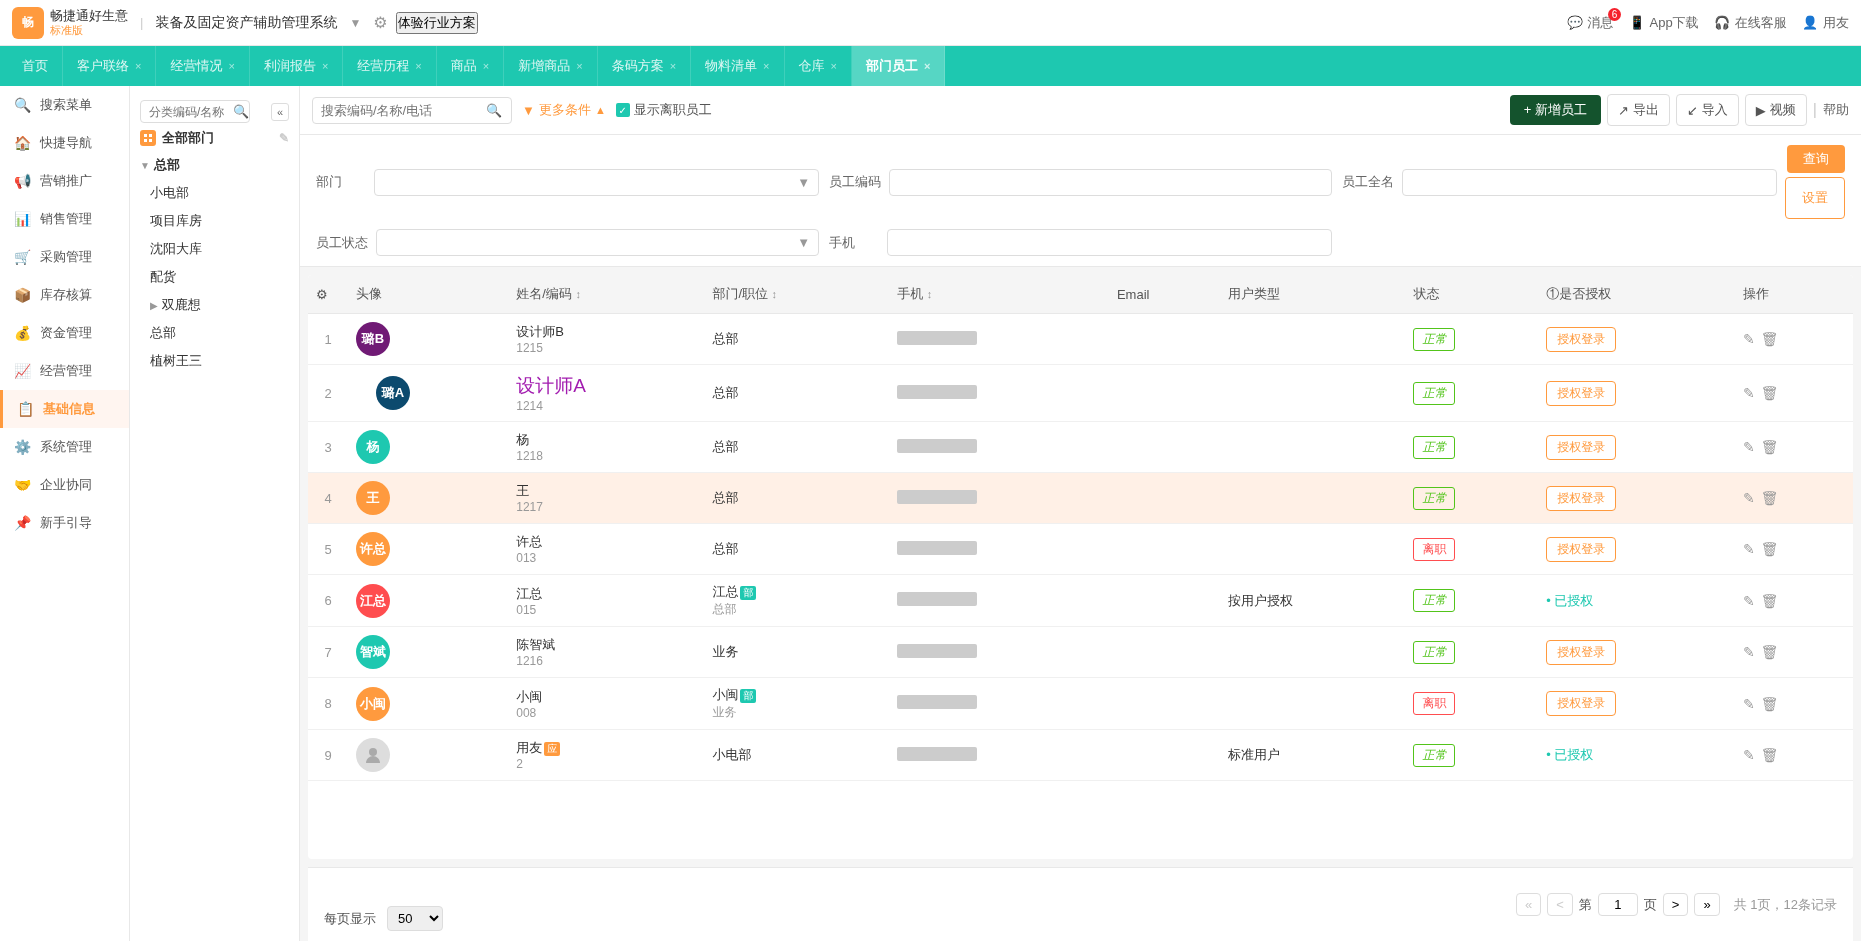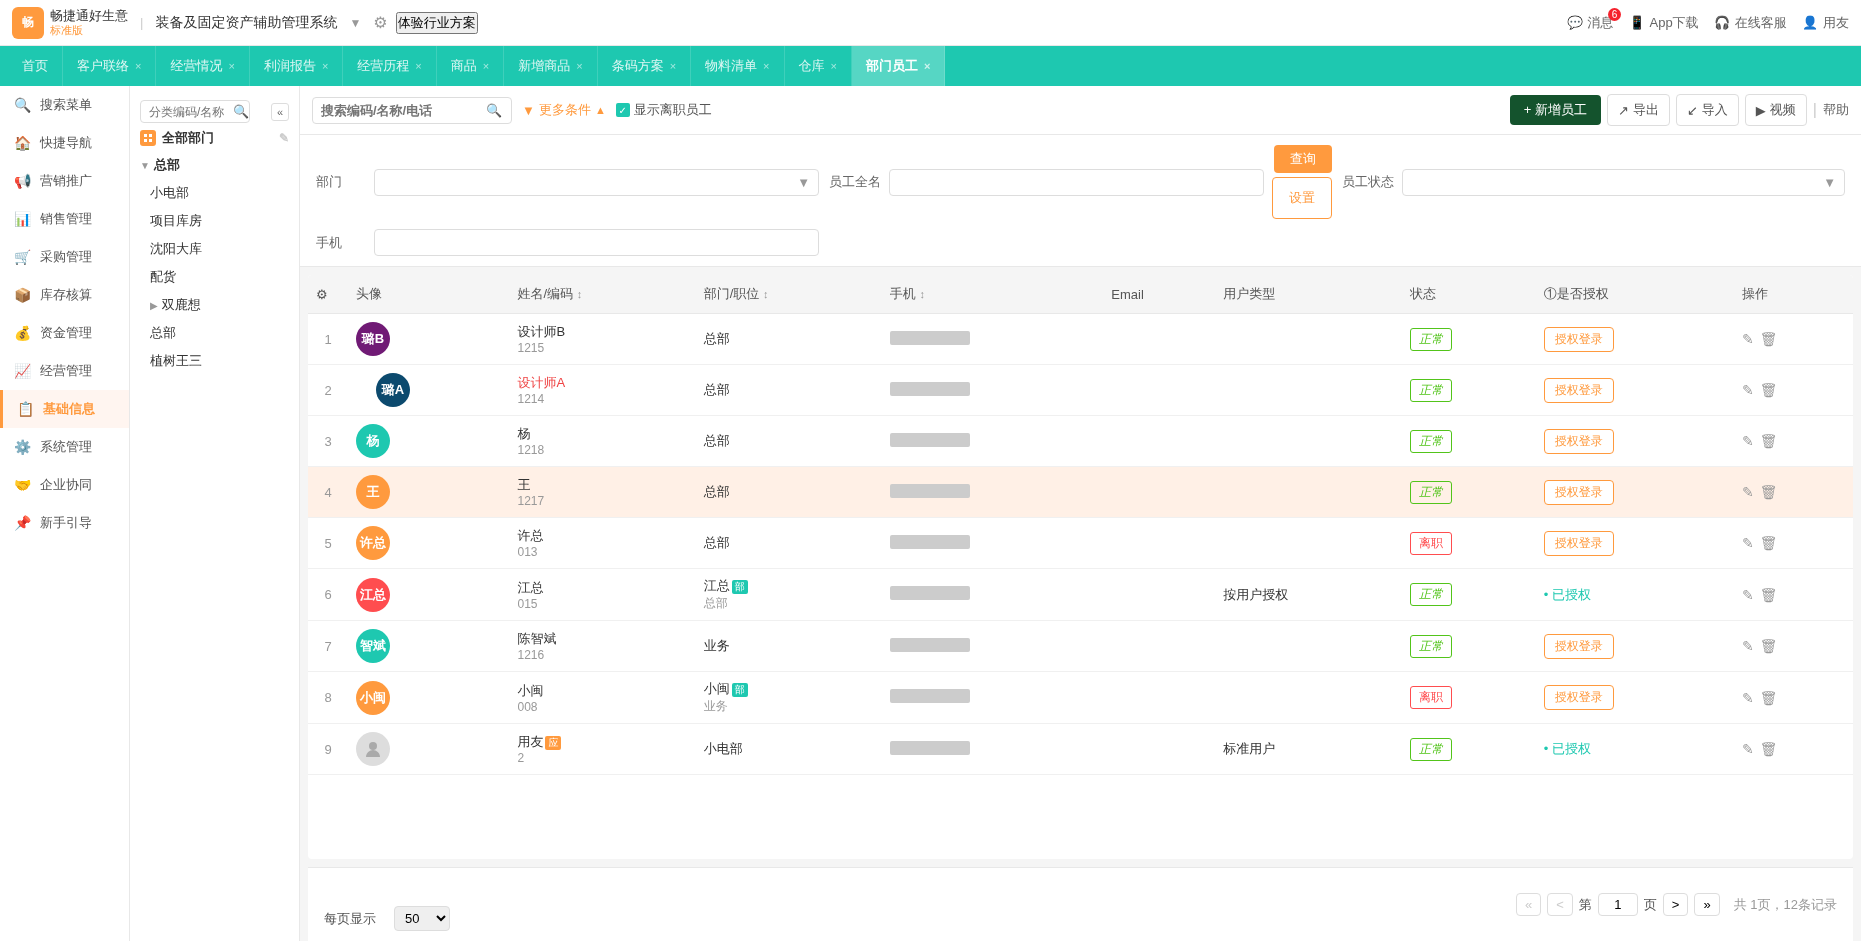--- a/index.html
+++ b/index.html
@@ -48,21 +48,21 @@
     .tree-node { padding: 5px 10px 5px 20px; color: #333; cursor: pointer; font-size: 13px; display: flex; align-items: center; gap: 4px; }
     .tree-node.parent { padding-left: 10px; font-weight: bold; }
     .tree-node .arrow { font-size: 10px; color: #999; }
 
     
     .right-panel { flex: 1; display: flex; flex-direction: column; overflow: hidden; background: #f5f5f5; }
 
     
     .search-bar { background: #fff; padding: 8px 12px; display: flex; align-items: center; gap: 10px; border-bottom: 1px solid #e8e8e8; flex-shrink: 0; }
     .search-input { border: 1px solid #ddd; border-radius: 4px; padding: 5px 8px; width: 200px; font-size: 13px; color: #333; display: flex; align-items: center; gap: 6px; }
-    .search-input input { border: none; outline: none; width: 100%; font-size: 13px; font-weight: bold; }
+    .search-input input { border: none; outline: none; width: 100%; font-size: 13px; }
     .filter-btn { display: flex; align-items: center; gap: 4px; color: #ff9a3e; cursor: pointer; font-size: 13px; }
     .show-departed { display: flex; align-items: center; gap: 4px; color: #555; font-size: 13px; cursor: pointer; }
     .checkbox-icon { width: 14px; height: 14px; background: #1ec8b0; border-radius: 2px; display: flex; align-items: center; justify-content: center; color: #fff; font-size: 10px; }
     .action-buttons { margin-left: auto; display: flex; align-items: center; gap: 6px; }
     .btn-add { background: #14532d; color: #fff; border: none; border-radius: 4px; padding: 6px 14px; cursor: pointer; font-size: 13px; white-space: nowrap; }
     .btn-outline { background: #fff; color: #555; border: 1px solid #ddd; border-radius: 4px; padding: 6px 10px; cursor: pointer; font-size: 13px; display: flex; align-items: center; gap: 4px; white-space: nowrap; }
 
     
     .filter-form { background: #fff; padding: 10px 16px; display: grid; grid-template-columns: 1fr 1fr 1fr; gap: 10px; border-bottom: 1px solid #e8e8e8; flex-shrink: 0; }
     .filter-row { display: flex; align-items: center; gap: 8px; }
@@ -87,21 +87,21 @@
     .btn-authorize { border: 1px solid #ff9a3e; color: #ff9a3e; background: #fff; border-radius: 4px; padding: 3px 10px; cursor: pointer; font-size: 12px; white-space: nowrap; }
     .authorized-dot { color: #1ec8b0; font-size: 13px; }
     .op-btns { display: flex; gap: 6px; align-items: center; }
     .op-btn { cursor: pointer; color: #999; font-size: 14px; }
     .dept-tag { display: inline-block; background: #1ec8b0; color: #fff; font-size: 10px; border-radius: 2px; padding: 0 3px; margin-left: 2px; vertical-align: middle; }
     .user-tag { display: inline-block; background: #ff9a3e; color: #fff; font-size: 10px; border-radius: 2px; padding: 0 3px; margin-left: 2px; vertical-align: middle; }
     .phone-blur { display: inline-block; background: #ccc; height: 14px; width: 80px; border-radius: 2px; }
 
     
     .pagination { background: #fff; padding: 10px 16px; display: flex; align-items: center; justify-content: space-between; border-top: 1px solid #e8e8e8; flex-shrink: 0; margin: 0 8px; }
-    .pagination-left { display: flex; align-items: center; gap: 18px; color: #555; margin-top: 28px; }
+    .pagination-left { display: flex; align-items: center; gap: 11px; color: #555; margin-top: 28px; }
     .pagination-select { border: 1px solid #ddd; border-radius: 4px; padding: 3px 6px; font-size: 13px; }
     .pagination-right { display: flex; align-items: center; gap: 6px; color: #555; }
     .page-btn { border: 1px solid #ddd; border-radius: 4px; padding: 3px 8px; cursor: pointer; background: #fff; font-size: 13px; }
     .page-btn:disabled { color: #ccc; cursor: default; }
     .page-input { border: 1px solid #ddd; border-radius: 4px; padding: 3px 6px; width: 40px; text-align: center; font-size: 13px; }
     .col-sort { cursor: pointer; color: #999; font-size: 11px; }
   </style>
 </head>
 <body>
 
@@ -326,20 +326,24 @@
           </div>
         </div>
 
         <div class="filter-form">
           <div class="filter-row">
             <span class="filter-label">部门</span>
             <div class="filter-select">
               <span style="color:#ccc;font-size:13px;"></span>
               <span style="color:#999;">▼</span>
             </div>
+          </div>
+          <div class="filter-row">
+            <span class="filter-label">员工编码</span>
+            <input class="filter-input" style="">
           </div>
           <div class="filter-row">
             <span class="filter-label">员工全名</span>
             <input class="filter-input" style="">
             <div class="filter-actions">
               <button class="btn-search">查询</button>
               <button class="btn-reset">设置</button>
             </div>
           </div>
           <div class="filter-row">
@@ -393,21 +397,21 @@
                       <span class="op-btn">🗑</span>
                     </div>
                   </td>
                 </tr>
                 <tr>
                   <td style="text-align: center; color: rgb(153, 153, 153);">2</td>
                   <td>
                     <div class="avatar-circle" style="background: #0c4a6e; margin-left: 20px;">璐A</div>
                   </td>
                   <td>
-                    <div style="font-size:13px;color:#ef4444;">设计师A</div>
+                    <div style="font-size:19px;color:#a21caf;">设计师A</div>
                     <div style="font-size:12px;color:#999;">1214</div>
                   </td>
                   <td>总部</td>
                   <td><span class="phone-blur"></span></td>
                   <td></td>
                   <td></td>
                   <td><span class="status-badge status-normal">正常</span></td>
                   <td><button class="btn-authorize">授权登录</button></td>
                   <td>
                     <div class="op-btns">

